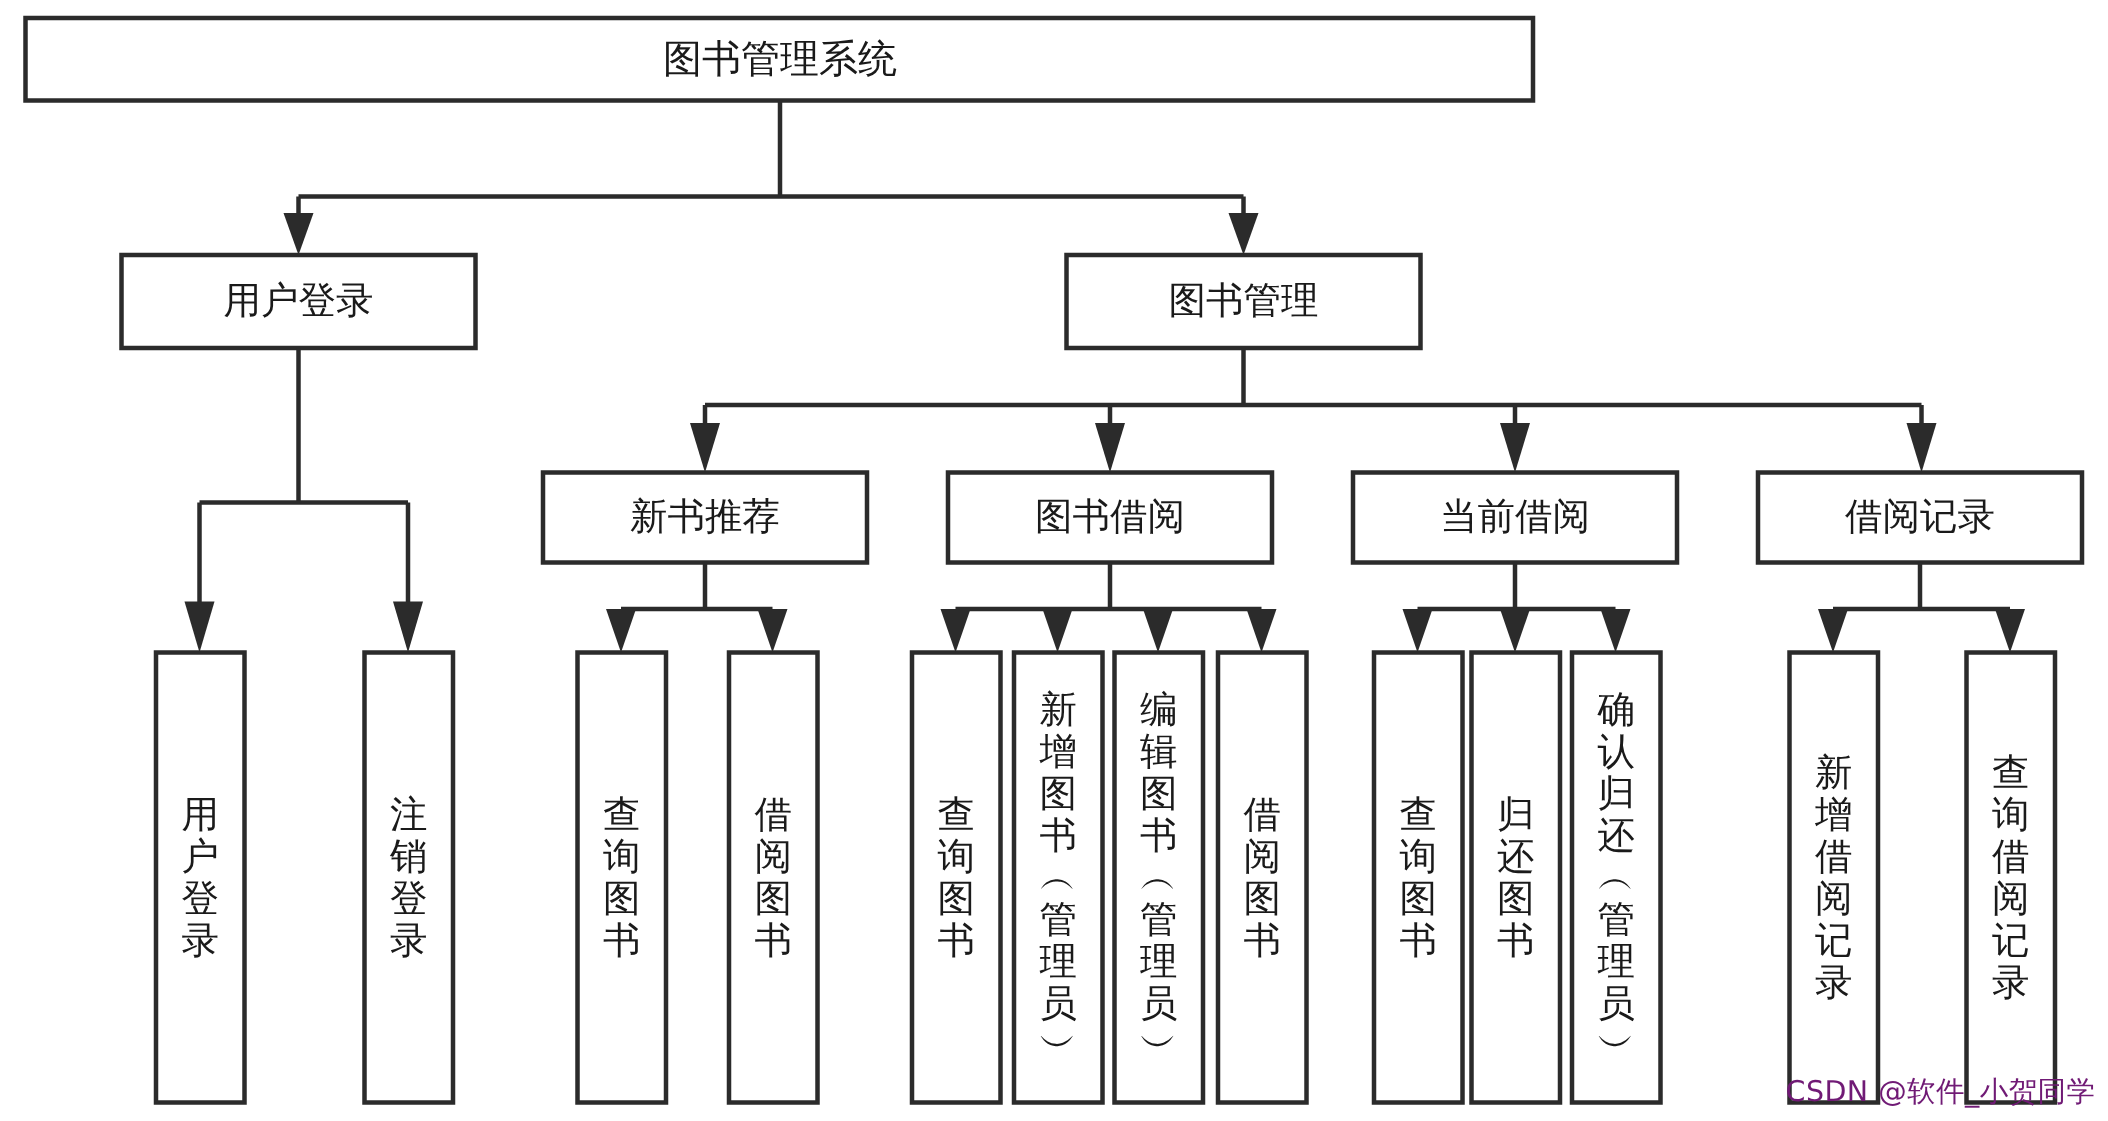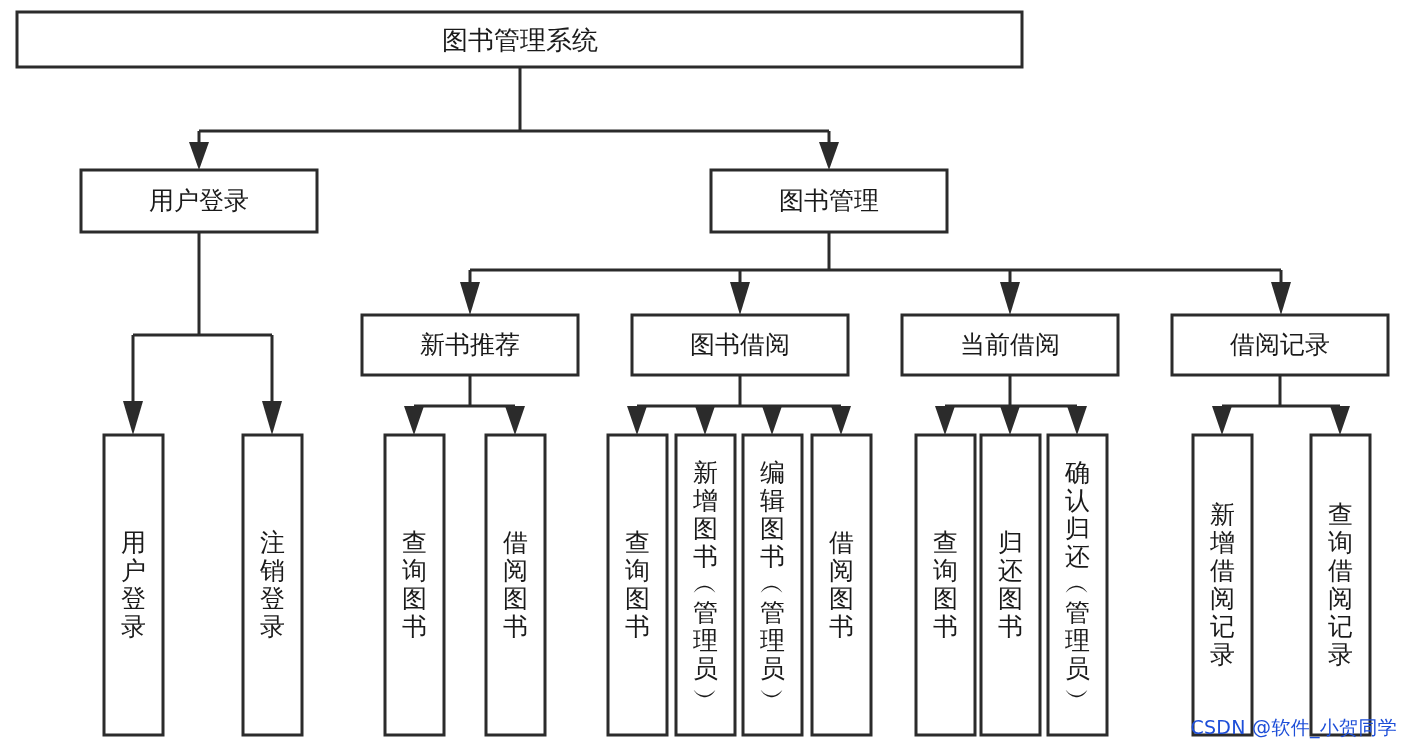--- a/index.html
+++ b/index.html
@@ -21,21 +21,21 @@
     position:absolute;
     display:flex;flex-direction:column;align-items:center;justify-content:center;
     font-family:"DejaVu Sans","Liberation Sans",sans-serif;
     font-size:25px;line-height:1.12;color:#1a1a1a;
     pointer-events:none;white-space:pre;text-align:center;
   }
   .leaf-label-wrap span{display:block;}
   .watermark{
     position:absolute;right:8px;bottom:6px;
     font-family:"DejaVu Sans","Liberation Sans",sans-serif;
-    font-size:19px;color:#1d4ed8;letter-spacing:.3px;
+    font-size:19px;color:#701a75;letter-spacing:.3px;
     white-space:nowrap;user-select:none;
   }
 </style>
 </head>
 <body>
 
 <svg id="diagram" viewBox="0 0 1405 747" xmlns="http://www.w3.org/2000/svg">
 
   <g>
     <rect class="node-box" x="17" y="12" width="1005" height="55"></rect>

